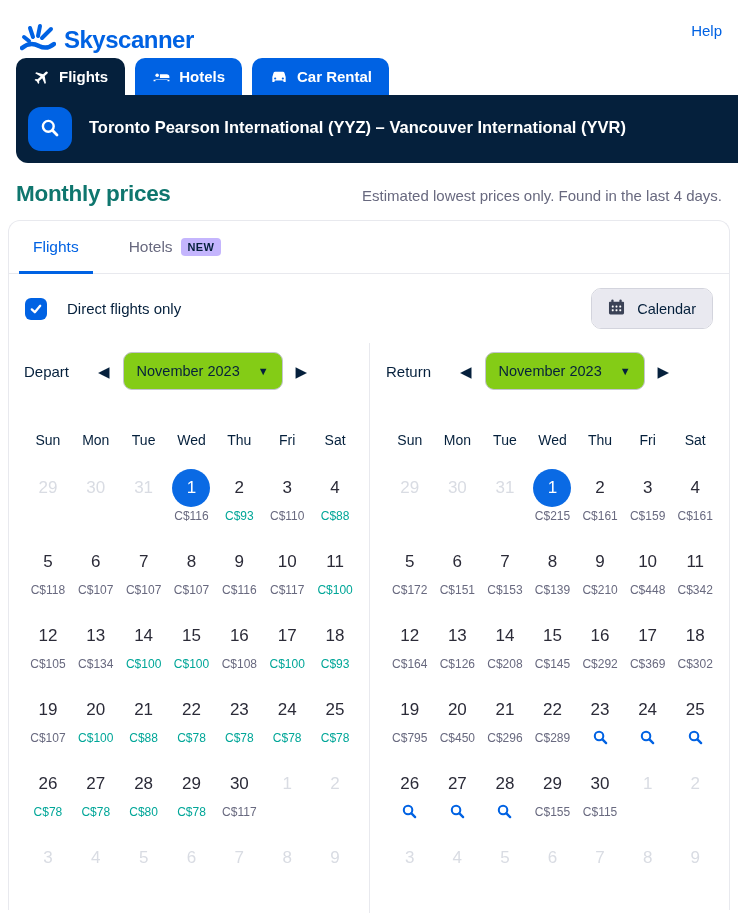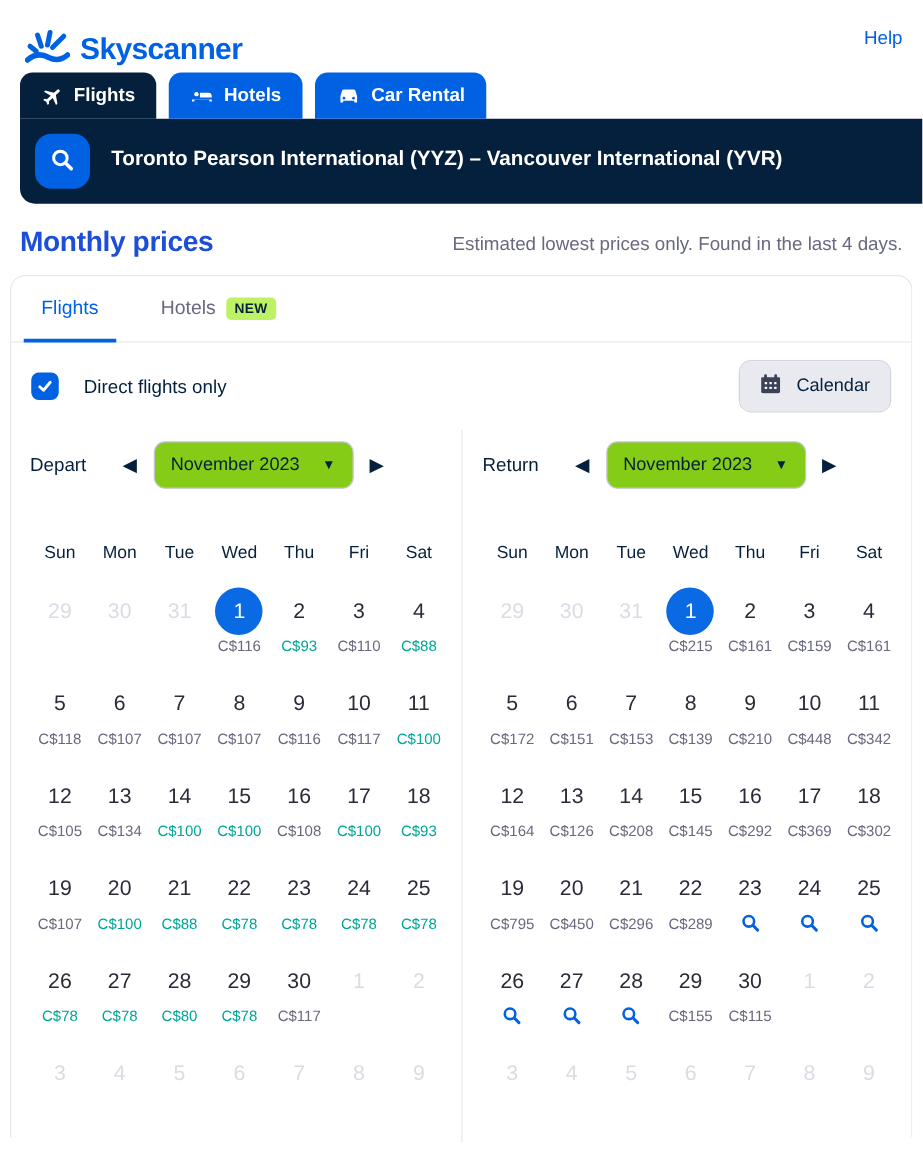--- a/index.html
+++ b/index.html
@@ -27,36 +27,36 @@
   .sbtn { width:44px; height:44px; border-radius:13px; background:#0062e3;
     display:flex; align-items:center; justify-content:center; flex:0 0 auto; cursor:pointer; border:none; }
   .sinfo { margin-left:17px; color:#fff; }
   .sroute { font-size:16.5px; font-weight:700; margin-bottom:4px; }
   .smeta { font-size:14.5px; display:flex; align-items:center; }
   .sep { display:inline-block; width:1px; height:15px; background:rgba(255,255,255,.85); margin:0 10px; }
 
   
   .mrow { display:flex; align-items:flex-end; justify-content:space-between;
     padding:18px 16px 0 16px; }
-  .mtitle { font-size:22.5px; font-weight:700; color:#1d4ed8; letter-spacing:-0.3px; }
+  .mtitle { font-size:22.5px; font-weight:700; color:#0f766e; letter-spacing:-0.3px; }
   .mnote { font-size:15px; color:#68697f; padding-bottom:3px; }
 
   
   .card { margin:13px 8px 0 8px; background:#fff; border:1px solid #e8e9ee;
     border-bottom:none; border-radius:12px 12px 0 0; height:690px; }
 
   .panel-tabs { display:flex; align-items:stretch; padding-left:10px; height:53px;
     border-bottom:1px solid #e8e9ee; }
   .ptab2 { display:flex; align-items:center; gap:8px; padding:0 14px; font-size:15.5px;
     color:#68697f; cursor:pointer; position:relative; }
   .ptab2.active { color:#0062e3; }
   .ptab2.active::after { content:""; position:absolute; left:0; right:0; bottom:-1px;
     height:3px; background:#0062e3; }
   .ptab2 + .ptab2 { margin-left:22px; }
-  .badge { background:#bef264; color:#05203c; font-size:11px; font-weight:700;
+  .badge { background:#c4b5fd; color:#05203c; font-size:11px; font-weight:700;
     padding:3px 7px; border-radius:4px; letter-spacing:.3px; }
 
   .controls { display:flex; align-items:center; justify-content:space-between;
     padding:14px 16px 14px 16px; }
   .direct { display:flex; align-items:center; gap:20px; cursor:pointer; }
   .cbox { width:22px; height:22px; border-radius:6px; background:#0062e3;
     display:flex; align-items:center; justify-content:center; flex:0 0 auto; }
   .direct-label { font-size:15px; color:#05203c; }
   .toggle { display:flex; border:1px solid #d3d4dd; border-radius:10px; overflow:hidden; }
   .tseg { display:flex; align-items:center; gap:9px; padding:10px 16px; font-size:14.5px;

